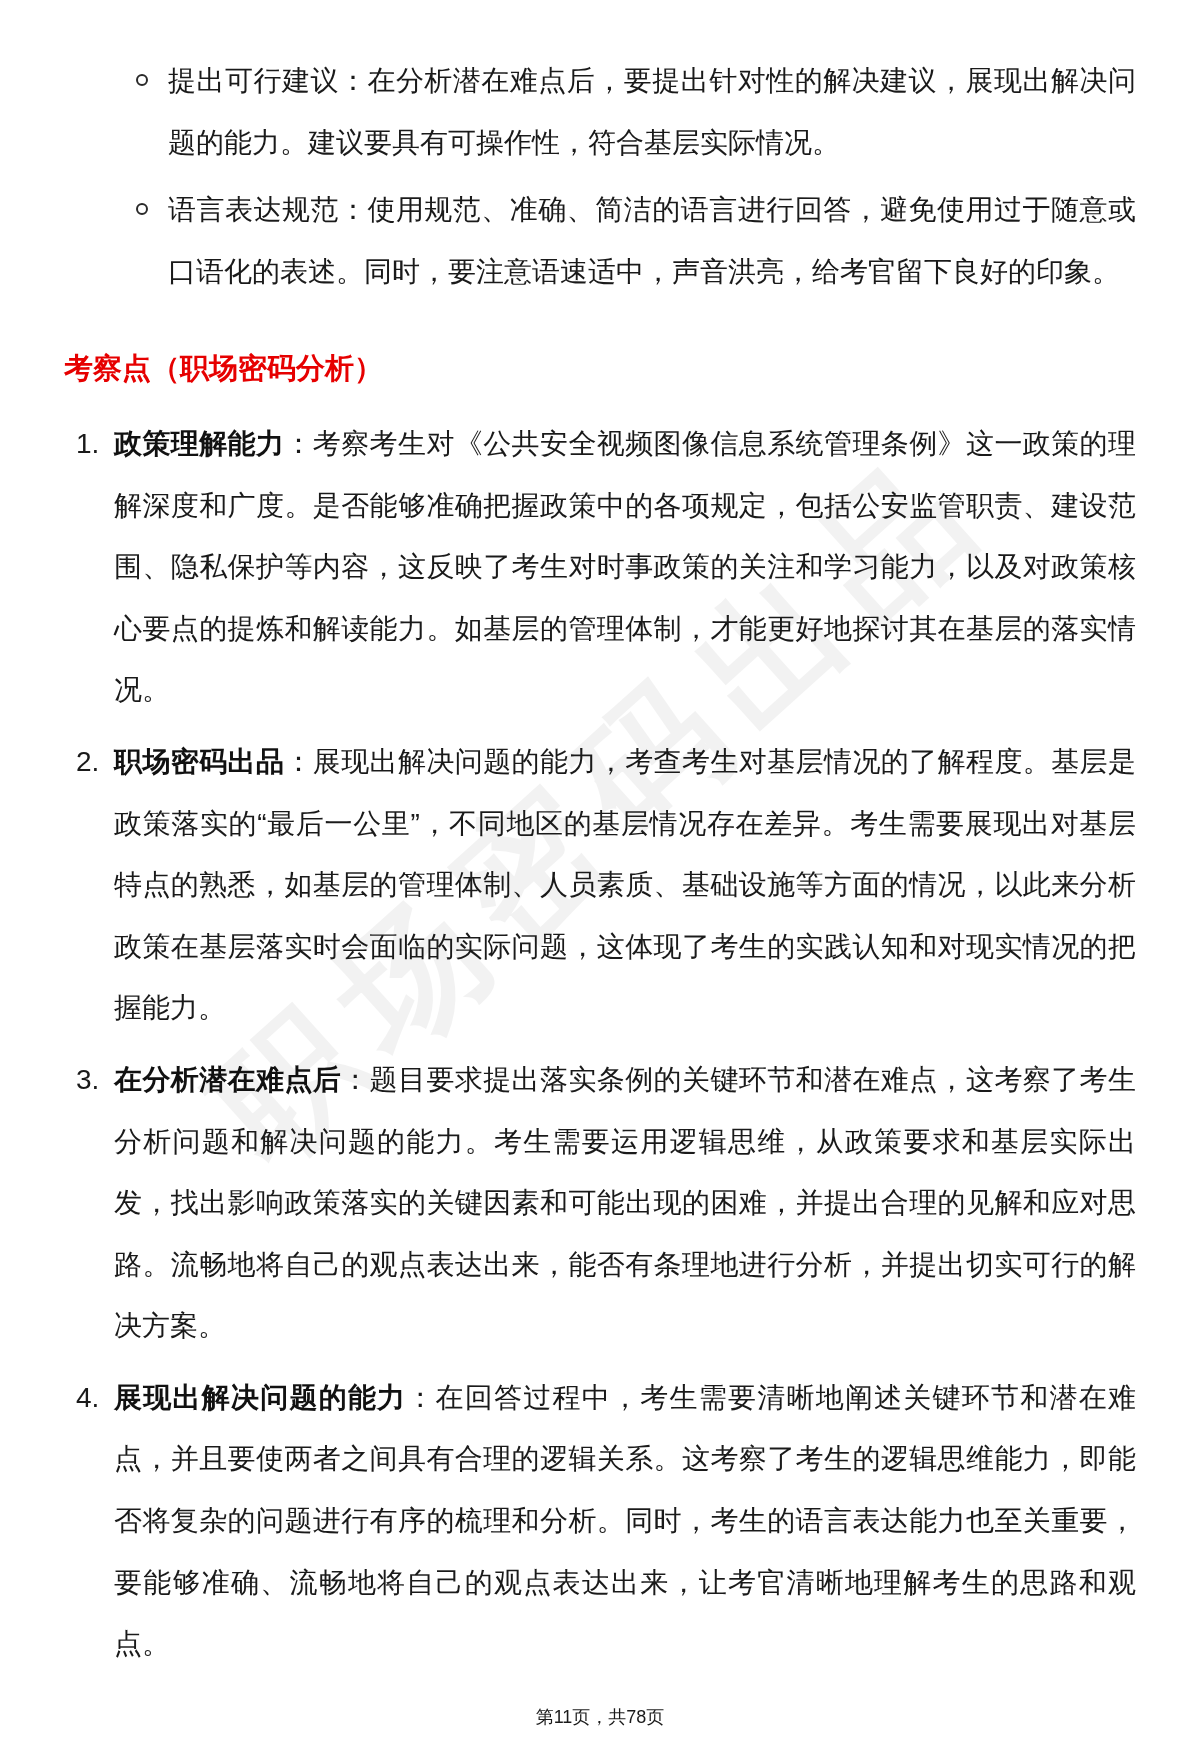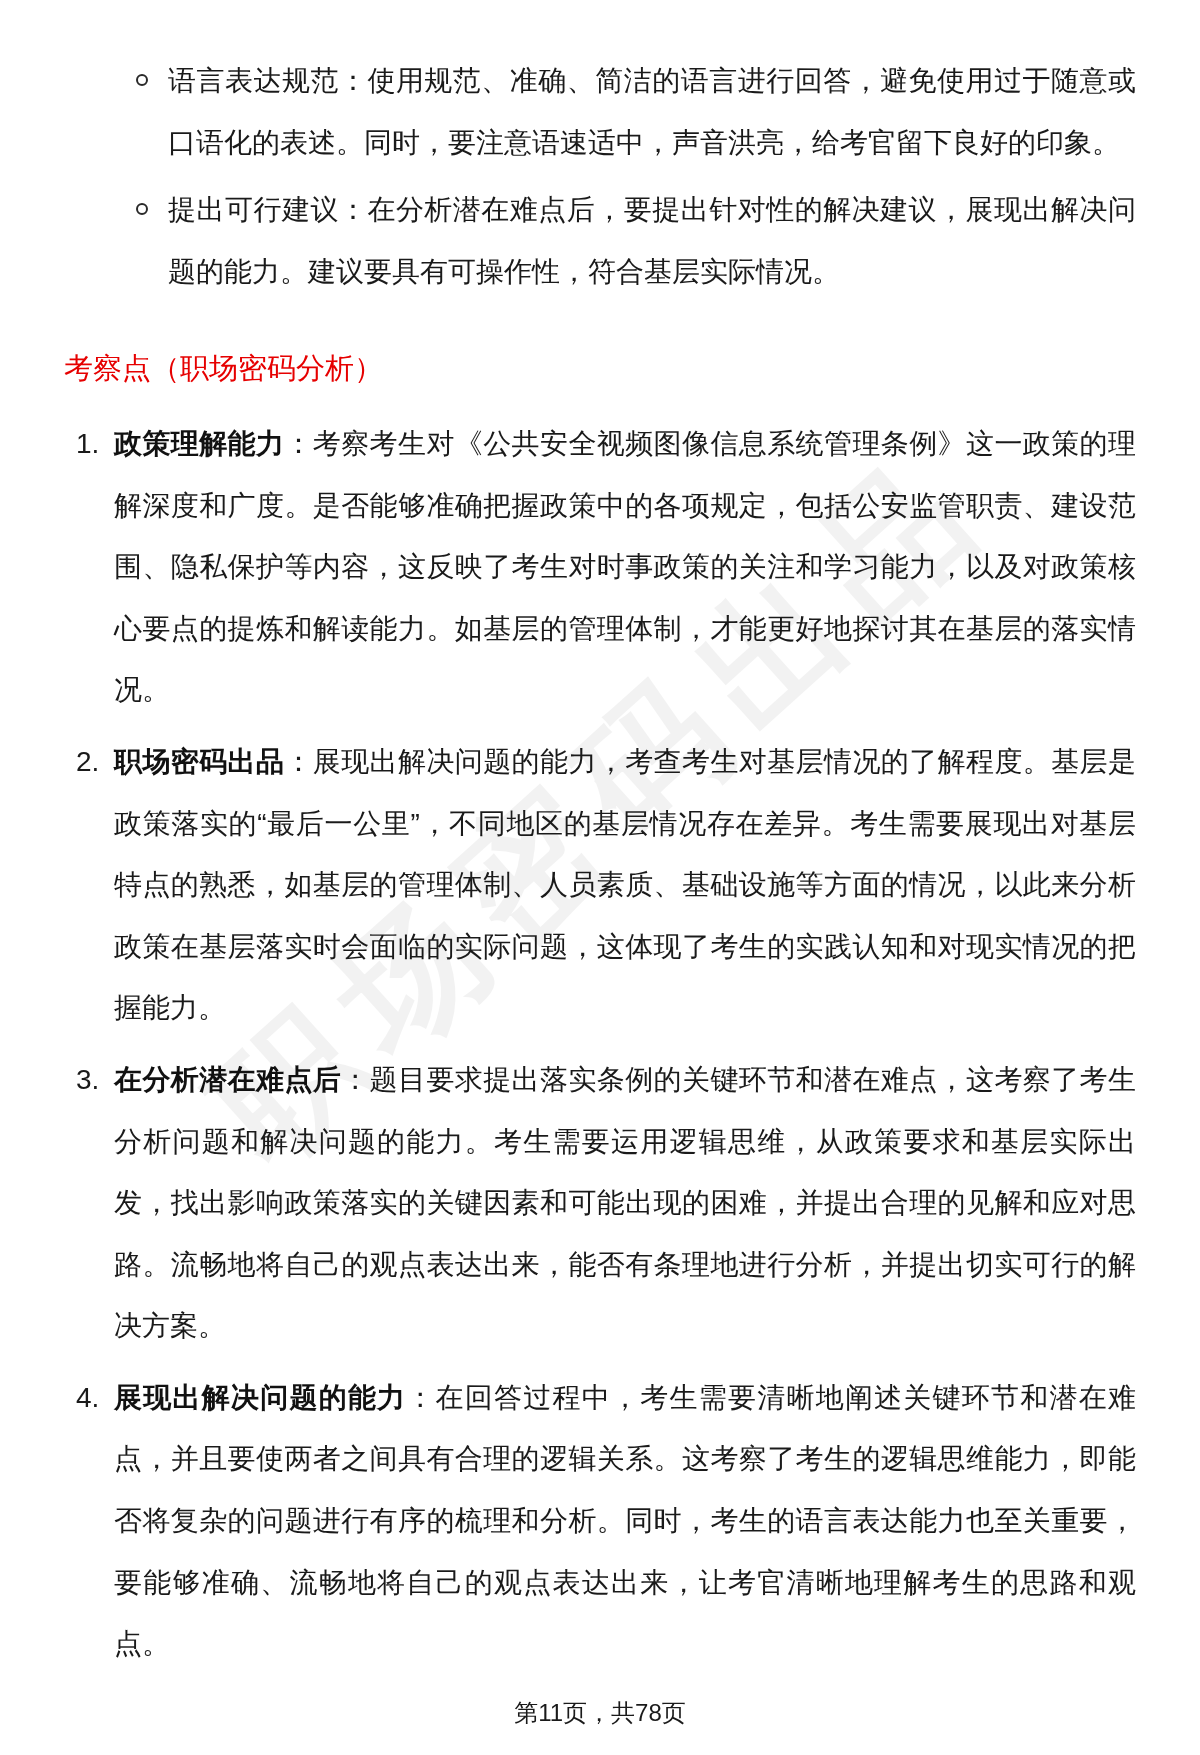--- a/index.html
+++ b/index.html
@@ -48,21 +48,21 @@
     height: 12px;
     border: 2.5px solid #2a2a2a;
     border-radius: 50%;
     background: transparent;
   }
 
   
   .section-heading {
     margin: 46px 0 24px 0;
     font-size: 29px;
-    font-weight: 400;
+    font-weight: 700;
     color: #e60000;
     line-height: 1.4;
   }
 
   
   ol.items {
     list-style: none;
     margin: 0;
     padding: 0 0 0 50px;
   }
@@ -97,42 +97,42 @@
     user-select: none;
   }
 
   
   .footer {
     position: absolute;
     left: 0;
     right: 0;
     bottom: 26px;
     text-align: center;
-    font-size: 24px;
+    font-size: 18px;
     color: #1a1a1a;
     z-index: 1;
   }
 </style>
 </head>
 <body>
 
 <div class="page">
 
   <div class="watermark">职场密码出品</div>
 
   <div class="content">
 
     <ul class="bullets">
       <li>
         <span class="bullet-icon"></span>
-        <span>语言表达规范：使用规范、准确、简洁的语言进行回答，避免使用过于随意或口语化的表述。同时，要注意语速适中，声音洪亮，给考官留下良好的印象。</span>
+        <span>提出可行建议：在分析潜在难点后，要提出针对性的解决建议，展现出解决问题的能力。建议要具有可操作性，符合基层实际情况。</span>
       </li>
       <li>
         <span class="bullet-icon"></span>
-        <span>提出可行建议：在分析潜在难点后，要提出针对性的解决建议，展现出解决问题的能力。建议要具有可操作性，符合基层实际情况。</span>
+        <span>语言表达规范：使用规范、准确、简洁的语言进行回答，避免使用过于随意或口语化的表述。同时，要注意语速适中，声音洪亮，给考官留下良好的印象。</span>
       </li>
     </ul>
 
     <h2 class="section-heading">考察点（职场密码分析）</h2>
 
     <ol class="items">
       <li>
         <span class="num">1.</span>
         <strong>政策理解能力</strong><span>：考察考生对《公共安全视频图像信息系统管理条例》这一政策的理解深度和广度。是否能够准确把握政策中的各项规定，包括公安监管职责、建设范围、隐私保护等内容，这反映了考生对时事政策的关注和学习能力，以及对政策核心要点的提炼和解读能力。如基层的管理体制，才能更好地探讨其在基层的落实情况。</span>
       </li>

